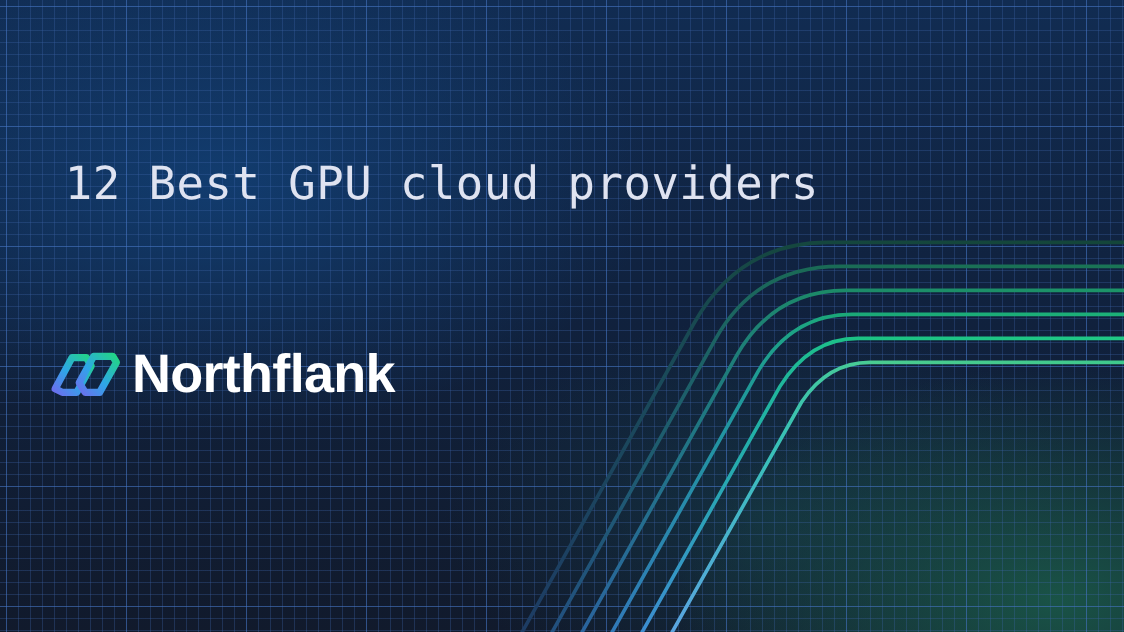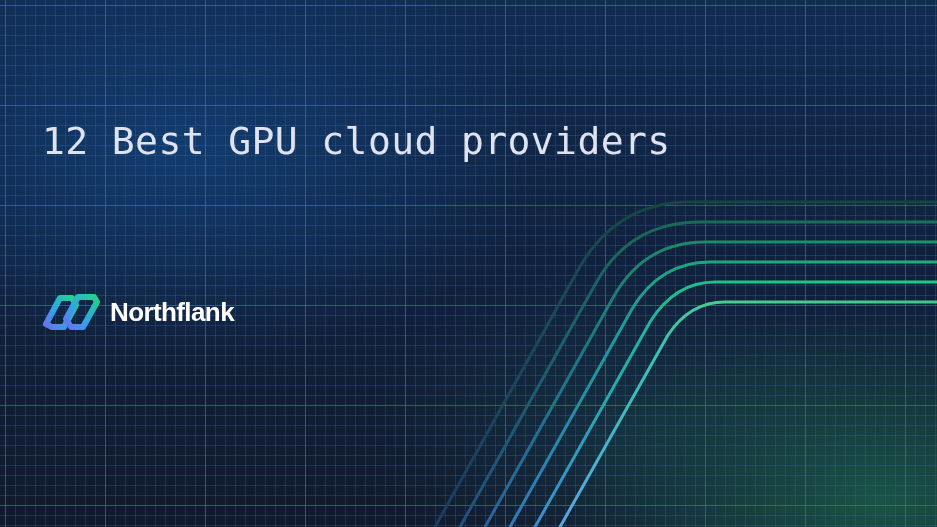--- a/index.html
+++ b/index.html
@@ -44,41 +44,41 @@
       position: absolute;
       left: 0;
       top: 0;
       width: 937px;
       height: 527px;
     }
     .title {
       position: absolute;
       left: 42px;
       top: 113px;
-      margin: 0;
+      margin: 12px;
       font-family: "DejaVu Sans Mono", "Liberation Mono", monospace;
       font-size: 38px;
       font-weight: normal;
       line-height: 56px;
       letter-spacing: 0.4px;
       color: #dfe3f1;
     }
     .title span { display: block; white-space: pre; }
     .brand {
       position: absolute;
       left: 40px;
       top: 290px;
       display: flex;
       align-items: center;
       gap: 8px;
     }
     .brand-mark { width: 62px; height: 44px; display: block; }
     .brand-name {
       font-family: "Liberation Sans", "DejaVu Sans", sans-serif;
-      font-size: 26px;
+      font-size: 45px;
       font-weight: bold;
       letter-spacing: -0.6px;
       color: #ffffff;
       line-height: 44px;
     }
   </style>
 </head>
 <body>
 
 <div class="canvas">

